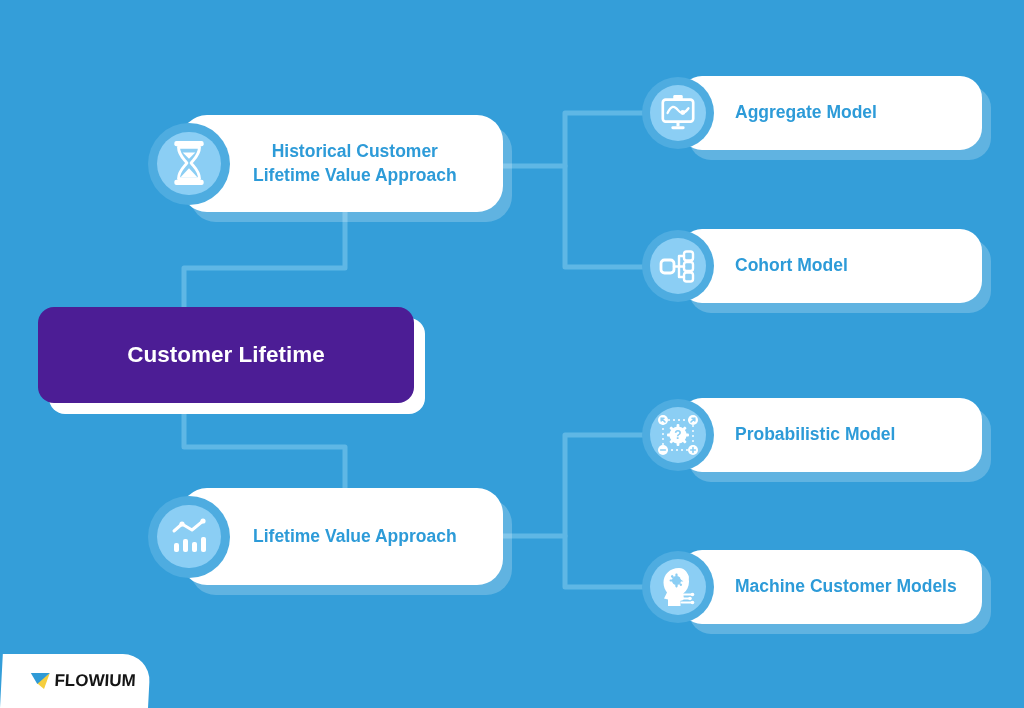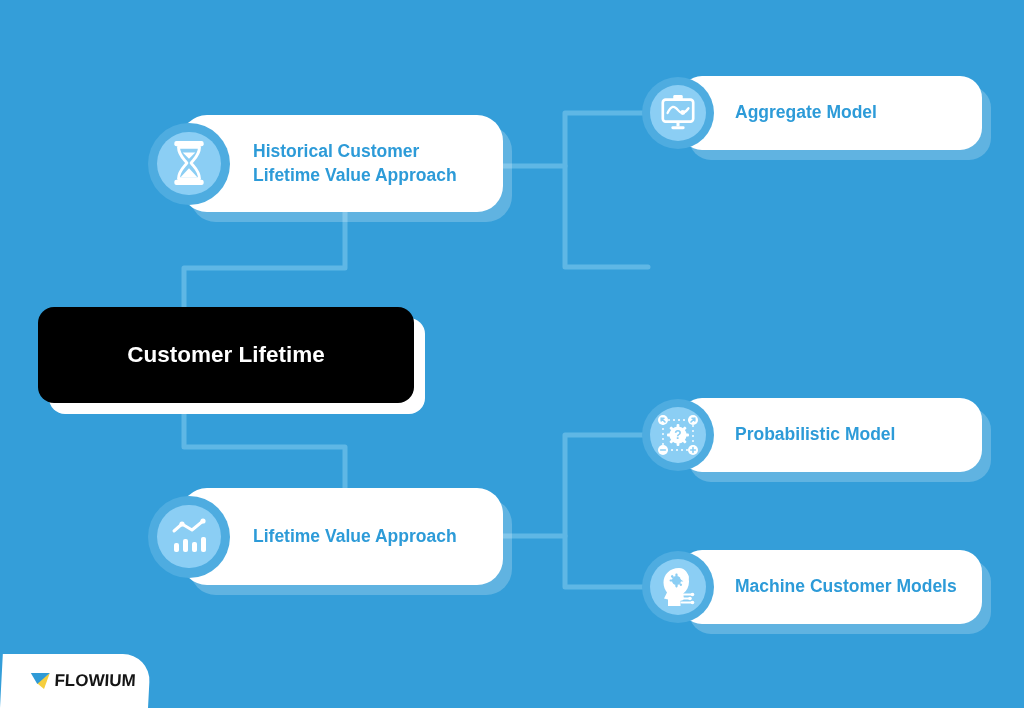--- a/index.html
+++ b/index.html
@@ -11,20 +11,21 @@
     font-family:"Liberation Sans", sans-serif;
   }
   .connectors{position:absolute;left:0;top:0;}
   .node-white{
     position:absolute;
     background:#FFFFFF;
     border-radius:26px;
     box-shadow:9px 10px 0 rgba(255,255,255,0.22);
     display:flex;
     align-items:center;
+    text-align:center;
   }
   .badge{
     position:absolute;
     border-radius:50%;
     background:#4EACE0;
     display:flex;align-items:center;justify-content:center;
   }
   .badge-inner{
     width:78%;height:78%;
     border-radius:50%;
@@ -39,21 +40,21 @@
     font-size:17.5px;
     line-height:1.35;
   }
   .approach-node{left:181px;width:322px;height:97px;padding-left:0;}
   .approach-node .label{margin-left:72px;}
   .model-node{left:680px;width:302px;height:74px;border-radius:22px;}
   .model-node .label{margin-left:55px;}
   .center-node{
     position:absolute;
     left:38px;top:307px;width:376px;height:96px;
-    background:#000000;
+    background:#4c1d95;
     border-radius:16px;
     box-shadow:11px 11px 0 #FFFFFF;
     color:#FFFFFF;
     font-weight:700;
     font-size:22.5px;
     line-height:1.25;
     text-align:center;
     display:flex;flex-direction:column;justify-content:center;
   }
   .logo-chip{
@@ -142,20 +143,34 @@
           <path d="M9 20 C13 12 16 12 20 17 C23 21 27 21 31 15" fill="none" stroke="#fff" stroke-width="2.4" stroke-linecap="round"></path>
           <circle cx="25" cy="19.5" r="2.6" fill="#fff"></circle>
           <rect x="18.4" y="29" width="3.2" height="5" fill="#fff"></rect>
           <rect x="13" y="34" width="14" height="3" rx="1.5" fill="#fff"></rect>
         </svg>
       </div>
     </div>
     <div class="label">Aggregate Model</div>
   </div>
 
+  <div class="node-white model-node" style="top:229px;">
+    <div class="badge badge-right">
+      <div class="badge-inner">
+        <svg width="40" height="40" viewBox="0 0 40 40">
+          <rect x="3" y="14" width="13" height="13" rx="3.5" fill="none" stroke="#fff" stroke-width="2.8"></rect>
+          <path d="M16 20.5 H21 M21 10 V31 M21 10 H26 M21 20.5 H26 M21 31 H26" fill="none" stroke="#fff" stroke-width="2.4" stroke-linecap="round"></path>
+          <rect x="26" y="5.5" width="9" height="9" rx="2.6" fill="none" stroke="#fff" stroke-width="2.4"></rect>
+          <rect x="26" y="16" width="9" height="9" rx="2.6" fill="none" stroke="#fff" stroke-width="2.4"></rect>
+          <rect x="26" y="26.5" width="9" height="9" rx="2.6" fill="none" stroke="#fff" stroke-width="2.4"></rect>
+        </svg>
+      </div>
+    </div>
+    <div class="label">Cohort Model</div>
+  </div>
 
   <div class="node-white model-node" style="top:398px;">
     <div class="badge badge-right">
       <div class="badge-inner">
         <svg width="44" height="44" viewBox="0 0 44 44">
           <rect x="7" y="7" width="30" height="30" fill="none" stroke="#fff" stroke-width="1.4" stroke-dasharray="2 3"></rect>
           <g fill="#fff">
             <rect x="20.6" y="11" width="2.8" height="4" rx="1"></rect>
             <rect x="20.6" y="29" width="2.8" height="4" rx="1"></rect>
             <rect x="11" y="20.6" width="4" height="2.8" rx="1"></rect>

